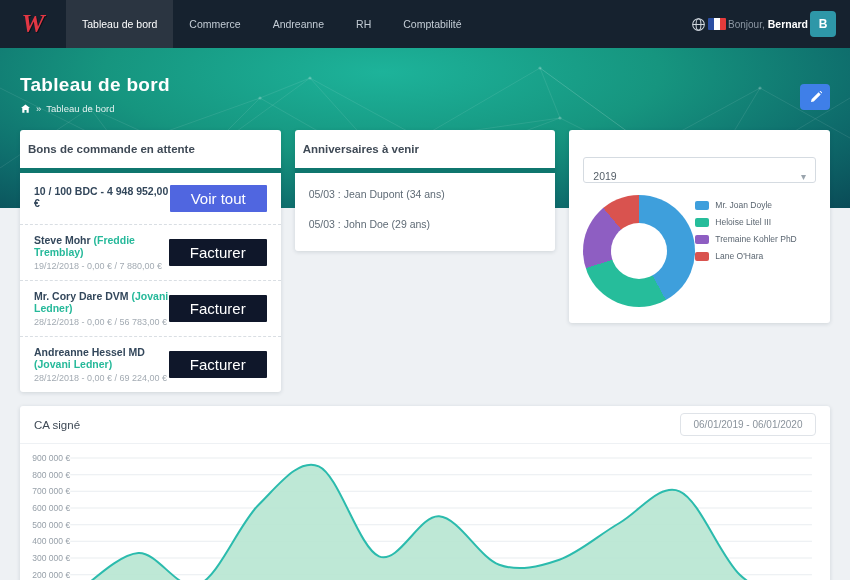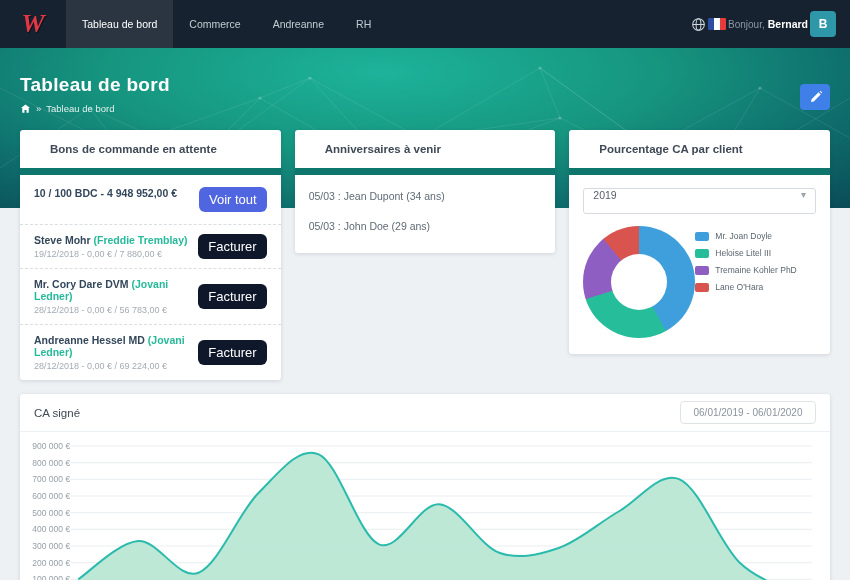--- a/index.html
+++ b/index.html
@@ -30,37 +30,37 @@
   .hero-title{position:relative;font-size:19px;font-weight:700;color:#fff;letter-spacing:.3px}
   .breadcrumb{position:relative;display:flex;align-items:center;gap:5px;margin-top:7px;
               font-size:9.5px;color:rgba(255,255,255,.88)}
   .edit-btn{position:absolute;top:36px;right:20px;width:30px;height:26px;background:#3f7fe8;border:none;
             border-radius:4px;cursor:pointer;display:flex;align-items:center;justify-content:center}
 
   
   .main{position:relative;margin-top:-78px;padding:0 20px;z-index:2}
   .cards-row{display:flex;gap:14px;align-items:flex-start}
   .card{background:#fff;border-radius:3px;box-shadow:0 1px 4px rgba(20,40,60,.14);flex:1;overflow:hidden}
-  .card-header{padding:13px 30px;font-size:11.5px;font-weight:700;color:#3f4a56;border-bottom:7px solid #0f766e}
+  .card-header{padding:13px 8px;font-size:11.5px;font-weight:700;color:#3f4a56;border-bottom:5px solid #0f766e}
 
   .summary-row{display:flex;justify-content:space-between;align-items:flex-start;padding:12px 14px;
                font-size:10.5px;color:#33475b;font-weight:600}
   .order-row{display:flex;justify-content:space-between;align-items:center;padding:9px 14px;border-top:1px dashed #d9dee3}
   .order-name{font-size:10.5px;color:#33475b;font-weight:600}
   .order-name .link-part{color:#26b99a;font-weight:600}
   .order-detail{font-size:9px;color:#a3abb3;margin-top:3px}
-  .btn{border:none;border-radius:6px;color:#fff;font-size:13px;padding:5px 10px;cursor:pointer;font-family:inherit;flex:none}
+  .btn{border:none;border-radius:1px;color:#fff;font-size:15px;padding:5px 21px;cursor:pointer;font-family:inherit;flex:none}
   .btn-viewall{background:#5066e0}
   .btn-invoice{background:#0f172a}
 
   .bday-list{padding:6px 0 12px}
   .bday-row{padding:9px 14px;font-size:10.5px;color:#5f6b76}
 
-  .select-box{margin:13px 14px 10px;border:1px solid #d5dbe1;border-radius:3px;height:26px;display:flex;
-              align-items:flex-start;justify-content:space-between;padding:0 9px;font-size:10.5px;color:#555f68;cursor:pointer}
+  .select-box{margin:27px 14px 10px;border:1px solid #d5dbe1;border-radius:3px;height:26px;display:flex;
+              align-items:flex-end;justify-content:space-between;padding:0 9px;font-size:10.5px;color:#555f68;cursor:pointer}
   .chevron{color:#9aa4ad;font-size:10px}
   .donut-wrap{display:flex;gap:0;padding:2px 14px 16px;align-items:flex-start}
   .donut{width:112px;height:112px;border-radius:50%;position:relative;flex:none}
   .donut::after{content:"";position:absolute;inset:28px;background:#fff;border-radius:50%}
   .legend{padding-top:5px}
   .legend-item{display:flex;align-items:center;gap:6px;margin-bottom:7px}
   .legend-swatch{width:14px;height:9px;border-radius:2px;flex:none}
   .legend-label{font-size:8.5px;color:#5a6570}
 
   
@@ -75,20 +75,21 @@
 </head>
 <body>
 
 <header class="navbar">
   <div class="logo">W</div>
   <nav class="nav">
     <a class="nav-item active">Tableau de bord</a>
     <a class="nav-item">Commerce</a>
     <a class="nav-item">Andreanne</a>
     <a class="nav-item">RH</a>
+    <a class="nav-item">Comptabilité</a>
   </nav>
   <div class="nav-right">
     <span class="globe">
       <svg width="15" height="15" viewBox="0 0 16 16">
           <g fill="none" stroke="#cfd6dd" stroke-width="1.1">
         <circle cx="8" cy="8" r="6.2"></circle>
             <ellipse cx="8" cy="8" rx="2.6" ry="6.2"></ellipse>
             <line x1="1.8" y1="8" x2="14.2" y2="8"></line>
       </g>
         </svg>
@@ -166,21 +167,20 @@
 
     <div class="card">
       <div class="card-header">Anniversaires à venir</div>
       <div class="bday-list">
         <div class="bday-row">05/03 : Jean Dupont (34 ans)</div>
         <div class="bday-row">05/03 : John Doe (29 ans)</div>
       </div>
     </div>
 
     <div class="card">
-      <div class="card-header">Pourcentage CA par client</div>
       <div class="select-box">
         <span>2019</span>
         <span class="chevron">▾</span>
       </div>
       <div class="donut-wrap">
         <div class="donut" style="background: conic-gradient(rgb(62, 159, 220) 0deg, rgb(62, 159, 220) 151.2deg, rgb(38, 189, 155) 151.2deg, rgb(38, 189, 155) 252deg, rgb(142, 94, 194) 252deg, rgb(142, 94, 194) 320.4deg, rgb(217, 83, 79) 320.4deg, rgb(217, 83, 79) 360deg);"></div>
         <div class="legend">
           <div class="legend-item">
             <span class="legend-swatch" style="background: rgb(62, 159, 220);"></span>
             <span class="legend-label">Mr. Joan Doyle</span>

